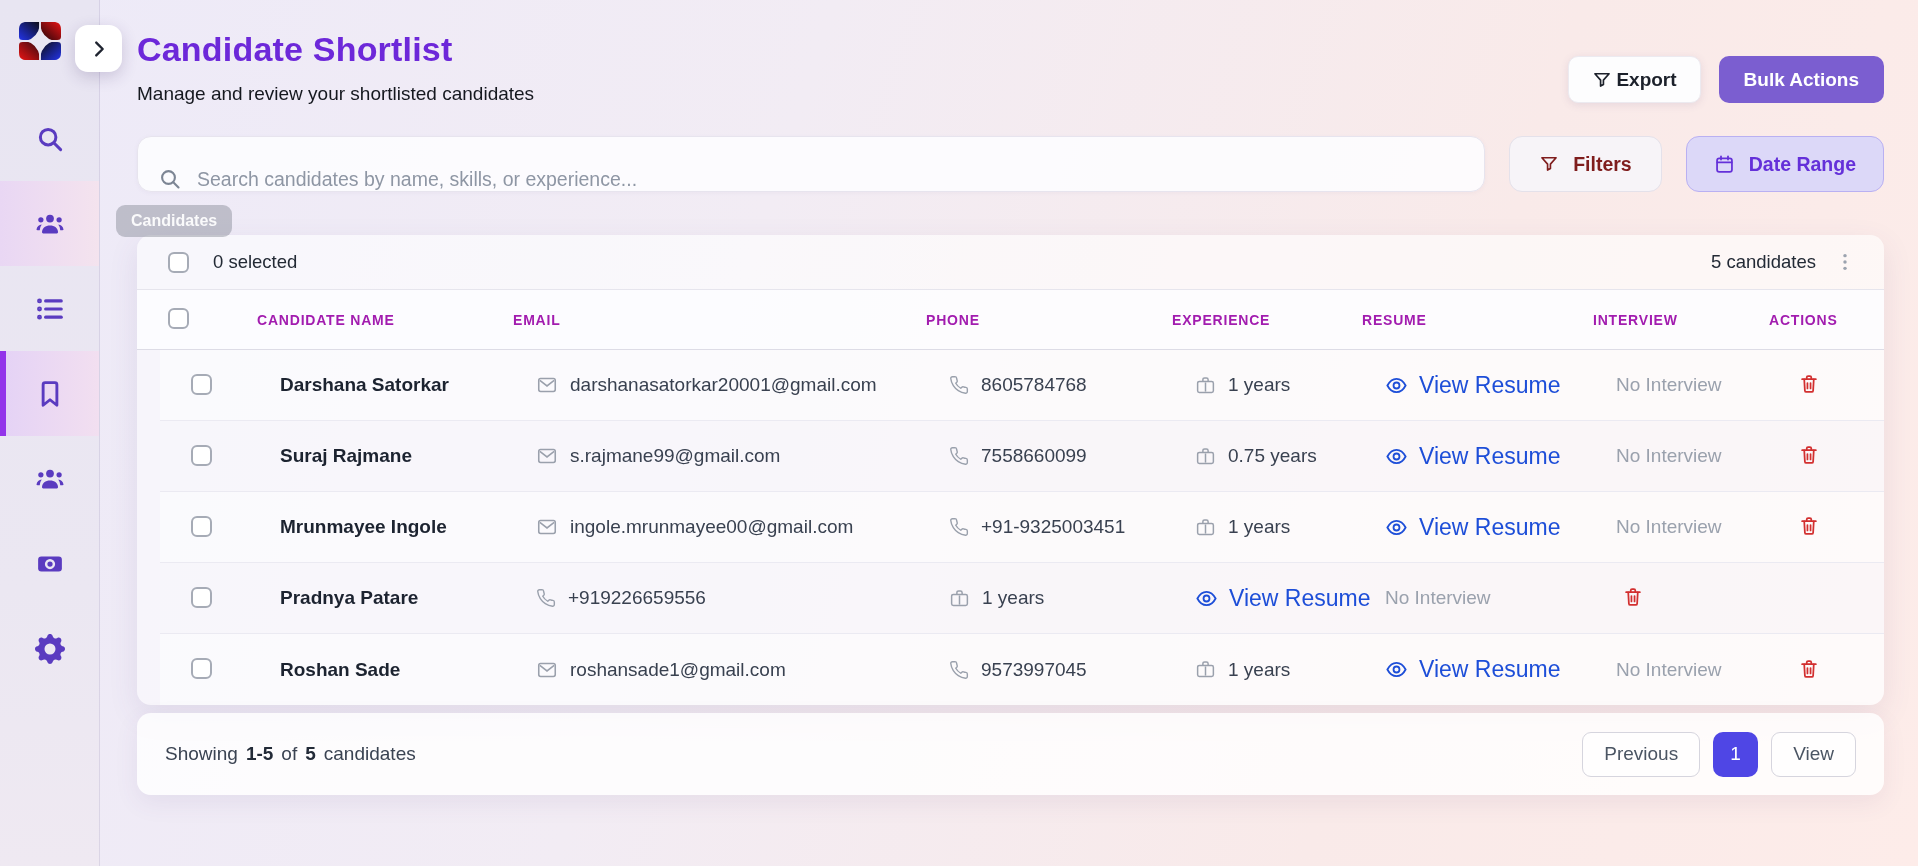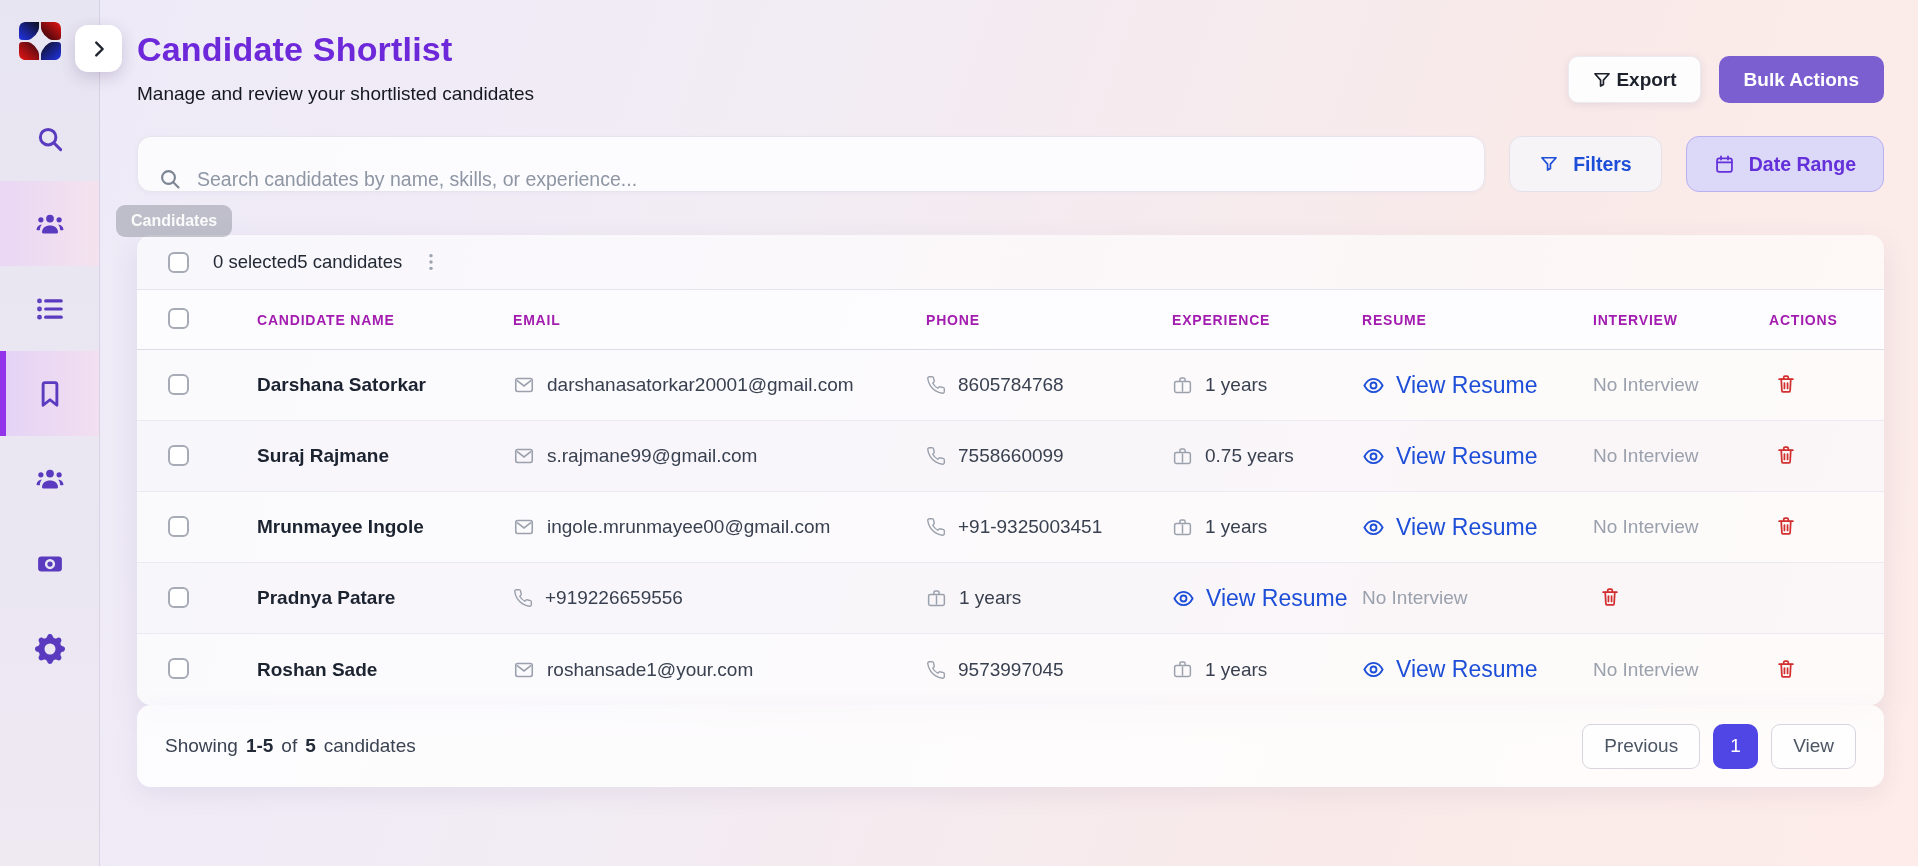--- a/index.html
+++ b/index.html
@@ -68,42 +68,42 @@
   }
   .search-box input {
     border:none; outline:none; background:transparent;
     font-size:19.5px; color:#2c323d; flex:1; font-family:inherit;
   }
   .search-box input::placeholder { color:#8e96a4; }
   .filters-btn {
     height:56px; padding:0 29px; border-radius:13px;
     background:rgba(246,244,248,0.92); border:1px solid #e4e1ea;
     display:flex; gap:14px; align-items:center;
-    font-size:19.5px; font-weight:bold; color:#1d4ed8; cursor:pointer; font-family:inherit;
+    font-size:19.5px; font-weight:bold; color:#7f1d1d; cursor:pointer; font-family:inherit;
   }
   .daterange-btn {
     height:56px; padding:0 27px; border-radius:13px;
     background:#dcd8f8; border:1px solid #b9b0f2;
     display:flex; gap:14px; align-items:center;
     font-size:19.5px; font-weight:bold; color:#6430d9; cursor:pointer; font-family:inherit;
   }
 
   .side-tooltip {
     position:absolute; left:116px; top:205px; z-index:4;
     background:rgba(125,129,140,0.42); color:rgba(255,255,255,0.92);
     font-weight:bold; font-size:16px; padding:7px 15px; border-radius:9px;
   }
 
   
   .card {
     margin-top:43px; background:rgba(255,255,255,0.5); border-radius:14px;
     box-shadow:0 10px 30px rgba(90,70,130,0.10); overflow:hidden;
   }
   .table-toolbar {
-    height:54px; display:flex; align-items:center; 
+    height:54px; display:flex; align-items:center; justify-content:space-between;
     padding:0 26px 0 31px; background:rgba(255,255,255,0.22);
   }
   .tb-left { display:flex; align-items:center; gap:24px; }
   .tb-right { display:flex; align-items:center; gap:16px; }
   .tb-text { font-size:18.5px; color:#232a35; }
   .checkbox {
     width:21px; height:21px; border:2px solid #a6abb6; border-radius:6px;
     background:#ffffff; cursor:pointer; padding:0; flex:none;
   }
   .kebab-btn { background:none; border:none; cursor:pointer; color:#9ca3af; padding:4px; }
@@ -115,36 +115,36 @@
   }
   .thead {
     height:61px; background:rgba(253,253,255,0.85);
     border-top:1px solid #e6e5ed; border-bottom:1px solid #dddce6;
   }
   .th {
     font-size:14px; font-weight:bold; color:#a21caf;
     letter-spacing:0.8px; text-transform:uppercase;
   }
   .cb-cell { padding-left:31px; }
-  .trow { height:71px; background:rgba(254,254,255,0.55); border-bottom:1px solid #ebeaf2; }
+  .trow { height:71px; background:rgba(254,254,255,0.55); border-bottom:1px solid #ebeaf2;margin-left:23px; }
   .trow:nth-child(even) { background:rgba(247,246,252,0.55); }
   .trow:last-child { border-bottom:none; }
   .cell-name { font-size:19px; font-weight:bold; color:#1c2330; }
   .icon-text { display:flex; align-items:center; gap:12px; font-size:19px; color:#394150; }
   .icon-text .cicon { color:#9aa0ac; flex:none; }
   .resume-link {
     display:flex; align-items:center; gap:11px; background:none; border:none;
     color:#1d4ed8; font-size:23px; cursor:pointer; font-family:inherit; padding:0;
   }
   .interview-text { font-size:19px; color:#9aa1ad; }
   .trash-btn { background:none; border:none; color:#d22f2f; cursor:pointer; padding:2px; margin-left:4px; }
 
   
   .footer-card {
-    margin-top:0; height:82px; background:rgba(255,255,255,0.82); border-radius:14px;
+    margin-top:8px; height:82px; background:rgba(255,255,255,0.82); border-radius:14px;
     display:flex; align-items:center; justify-content:space-between; padding:0 28px;
     box-shadow:0 8px 24px rgba(90,70,130,0.08);
   }
   .showing { font-size:19px; color:#3a4352; display:flex; gap:8px; align-items:baseline; }
   .showing .strong { font-weight:bold; color:#232b38; }
   .pager { display:flex; align-items:center; gap:13px; }
   .page-btn {
     height:45px; padding:0 21px; border:1px solid #d6d5de; border-radius:9px;
     background:rgba(255,255,255,0.65); color:#4b5563; font-size:19px;
     cursor:pointer; font-family:inherit;
@@ -544,21 +544,21 @@
     <div class="grid-row trow">
       <div class="cb-cell"><button class="checkbox"></button></div>
       <div class="cell-name">Roshan Sade</div>
       <div class="icon-text">
           <span class="cicon">
             <svg width="22" height="22" viewBox="0 0 24 24" fill="none" stroke="currentColor" stroke-width="1.7">
               <rect x="3" y="5" width="18" height="14" rx="2"></rect>
               <polyline points="4.2,7 12,13 19.8,7"></polyline>
             </svg>
           </span>
-          <span>roshansade1@your.com</span>
+          <span>roshansade1@gmail.com</span>
         </div>
       <div class="icon-text">
           <span class="cicon">
             <svg width="20" height="20" viewBox="0 0 24 24" fill="none" stroke="currentColor" stroke-width="1.7" stroke-linejoin="round">
               <path d="M22 16.92v3a2 2 0 0 1-2.18 2 19.79 19.79 0 0 1-8.63-3.07 19.5 19.5 0 0 1-6-6 19.79 19.79 0 0 1-3.07-8.67A2 2 0 0 1 4.11 2h3a2 2 0 0 1 2 1.72 12.84 12.84 0 0 0 .7 2.81 2 2 0 0 1-.45 2.11L8.09 9.91a16 16 0 0 0 6 6l1.27-1.27a2 2 0 0 1 2.11-.45 12.84 12.84 0 0 0 2.81.7A2 2 0 0 1 22 16.92z"></path>
             </svg>
           </span>
           <span>9573997045</span>
         </div>
       <div class="icon-text">

